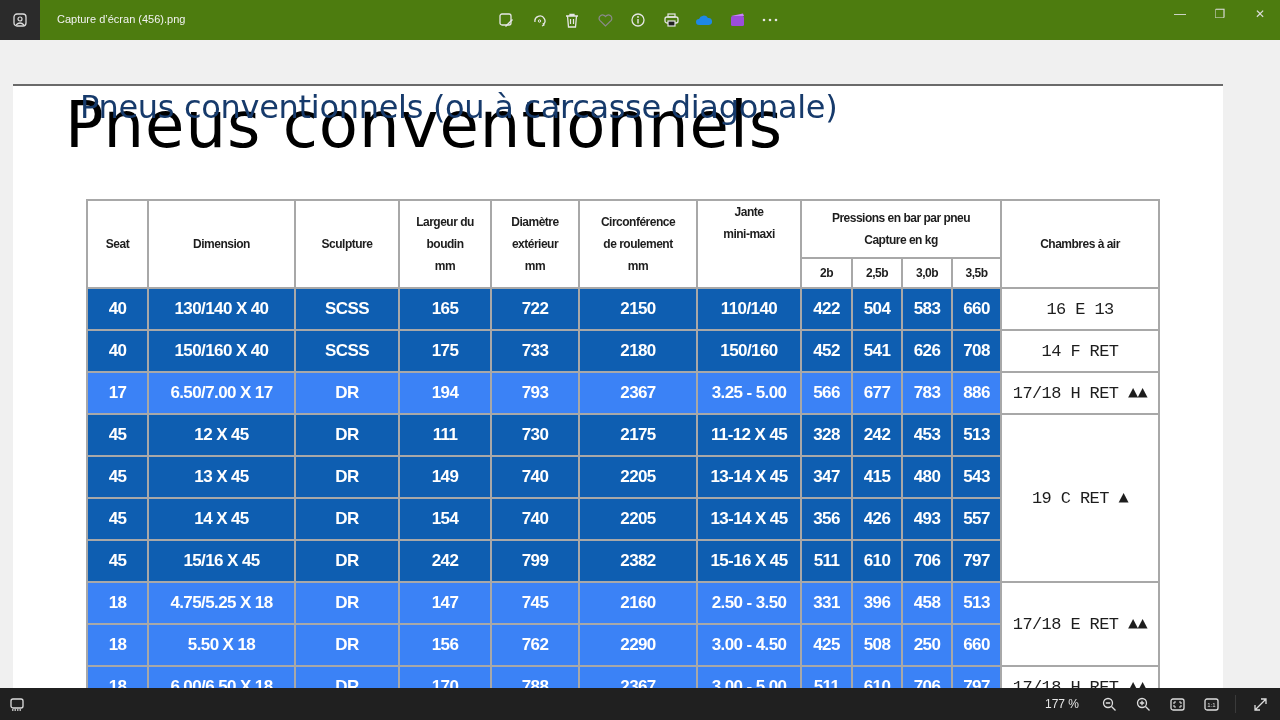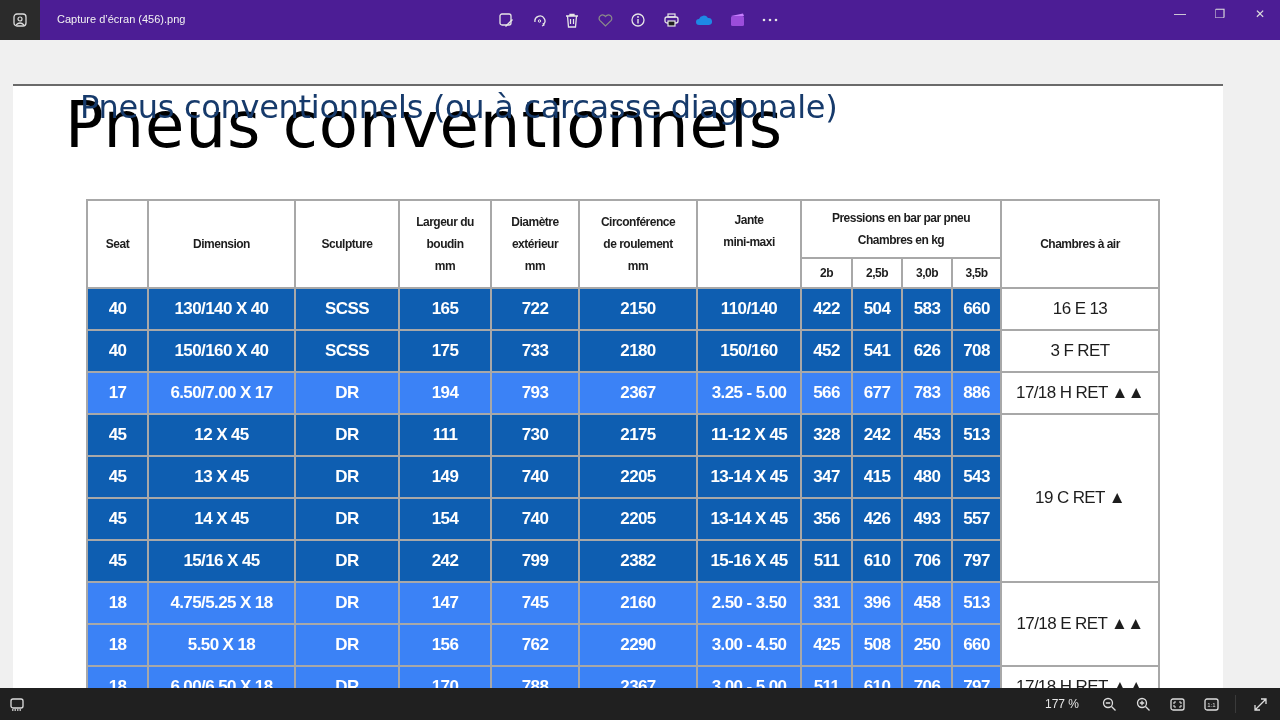--- a/index.html
+++ b/index.html
@@ -1,39 +1,39 @@
 <!DOCTYPE html>
 <html><head>
 <meta charset="utf-8">
 <style>
   * { box-sizing: border-box; margin: 0; padding: 0; }
   html, body { width: 1280px; height: 720px; overflow: hidden; background: #f0f0f0; font-family: "Liberation Sans", sans-serif; }
 
   
-  .titlebar { position: absolute; left: 0; top: 0; width: 1280px; height: 40px; background: #4c1d95; color: #fff; }
+  .titlebar { position: absolute; left: 0; top: 0; width: 1280px; height: 40px; background: #4d7c0f; color: #fff; }
   .app-icon-box { position: absolute; left: 0; top: 0; width: 40px; height: 40px; background: #2b2b2b; display: flex; align-items: center; justify-content: center; }
   .file-name { position: absolute; left: 57px; top: 13px; font-size: 11px; color: #f2f2f2; }
   .toolbar { position: absolute; left: 496px; top: 6px; height: 28px; display: flex; gap: 13px; align-items: center; }
   .tb-btn { width: 20px; height: 28px; display: flex; align-items: center; justify-content: center; color: #e6e6e6; cursor: pointer; }
   .win-controls { position: absolute; right: 0; top: 0; height: 32px; display: flex; }
   .win-btn { width: 40px; height: 28px; display: flex; align-items: center; justify-content: center; color: #ddd; font-size: 12px; cursor: pointer; }
 
   
   .viewer { position: absolute; left: 0; top: 40px; width: 1280px; height: 648px; background: #f0f0f0; overflow: hidden; }
   .page { position: absolute; left: 13px; top: 44px; width: 1210px; height: 620px; background: #fff; border-top: 2px solid #6a6a6a; }
   .ghost-title { position: absolute; left: 52px; top: 2px; font-size: 64px; color: #000000; font-family: "DejaVu Sans", sans-serif; letter-spacing: 1px; white-space: nowrap; }
   .doc-title { position: absolute; left: 67px; top: 2px; font-size: 32px; color: #163a6b; font-family: "DejaVu Sans", sans-serif; white-space: nowrap; letter-spacing: -0.3px; }
 
   table.tyres { position: absolute; left: 73px; top: 113px; border-collapse: collapse; font-family: "Liberation Sans", sans-serif; font-stretch: condensed; }
   table.tyres th, table.tyres td { border: 2px solid #a8a8a8; text-align: center; }
   table.tyres th { background: #fff; color: #1d1d1d; font-size: 12px; font-weight: bold; line-height: 22px; letter-spacing: -0.5px; }
   table.tyres td { font-size: 17px; font-weight: bold; color: #fff; height: 42px; letter-spacing: -0.6px; }
   tr.dark td { background: #0e5eb1; }
   tr.light td { background: #3b82f6; }
-  td.chamber { background: #fff !important; color: #1d1d1d !important; font-weight: normal !important; font-size: 17px; }
+  td.chamber { background: #fff !important; color: #1d1d1d !important; font-weight: normal !important; font-size: 17px; font-family: Liberation Mono, monospace; }
 
   
   .statusbar { position: absolute; left: 0; top: 688px; width: 1280px; height: 32px; background: #202020; color: #e6e6e6; }
   .sb-left { position: absolute; left: 9px; top: 8px; width: 16px; height: 16px; }
   .sb-right { position: absolute; right: 10px; top: 0; height: 32px; display: flex; align-items: center; gap: 14px; }
   .zoom-level { font-size: 12px; color: #e6e6e6; margin-right: 6px; }
   .sb-btn { width: 20px; height: 20px; display: flex; align-items: center; justify-content: center; cursor: pointer; }
   .sb-sep { width: 1px; height: 18px; background: #3a3a3a; }
 </style>
 </head>
@@ -142,22 +142,22 @@
           <col style="width:158px">
       </colgroup>
       <thead>
         <tr style="height:58px">
           <th rowspan="2">Seat</th>
           <th rowspan="2">Dimension</th>
           <th rowspan="2">Sculpture</th>
           <th rowspan="2"><span>Largeur du</span><br><span>boudin</span><br><span>mm</span></th>
           <th rowspan="2"><span>Diamètre</span><br><span>extérieur</span><br><span>mm</span></th>
           <th rowspan="2"><span>Circonférence</span><br><span>de roulement</span><br><span>mm</span></th>
-          <th rowspan="2" style="vertical-align:top;padding-top:8px"><span>Jante</span><br><span>mini-maxi</span></th>
-          <th colspan="4"><span>Pressions en bar par pneu</span><br><span>Chambres en kg</span></th>
+          <th rowspan="2" style="vertical-align:top;padding-top:0"><span>Jante</span><br><span>mini-maxi</span></th>
+          <th colspan="4"><span>Pressions en bar par pneu</span><br><span>Capture en kg</span></th>
           <th rowspan="2">Chambres à air</th>
         </tr>
         <tr style="height:30px">
           <th>2b</th>
           <th>2,5b</th>
           <th>3,0b</th>
           <th>3,5b</th>
         </tr>
       </thead>
       <tbody id="tbody">
@@ -180,21 +180,21 @@
             <td>150/160 X 40</td>
             <td>SCSS</td>
             <td>175</td>
             <td>733</td>
             <td>2180</td>
             <td>150/160</td>
             <td>452</td>
             <td>541</td>
             <td>626</td>
             <td>708</td>
-            <td class="chamber" rowspan="1">3 F RET</td>
+            <td class="chamber" rowspan="1">14 F RET</td>
           </tr>
           <tr class="light">
             <td>17</td>
             <td>6.50/7.00 X 17</td>
             <td>DR</td>
             <td>194</td>
             <td>793</td>
             <td>2367</td>
             <td>3.25 - 5.00</td>
             <td>566</td>

